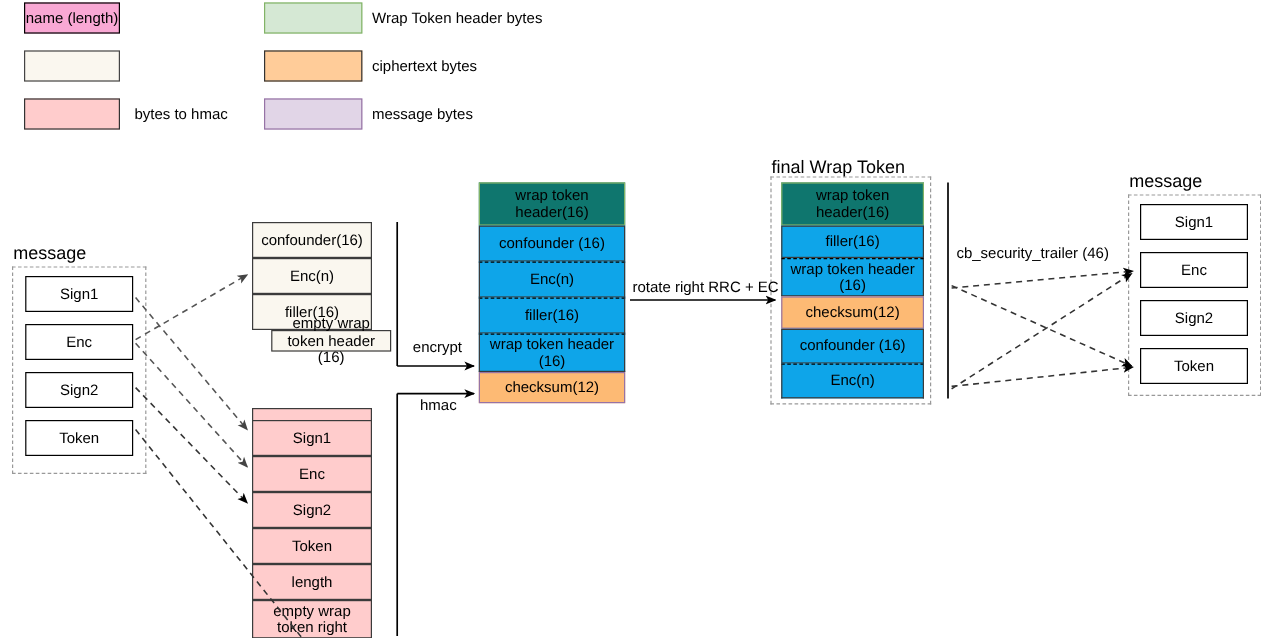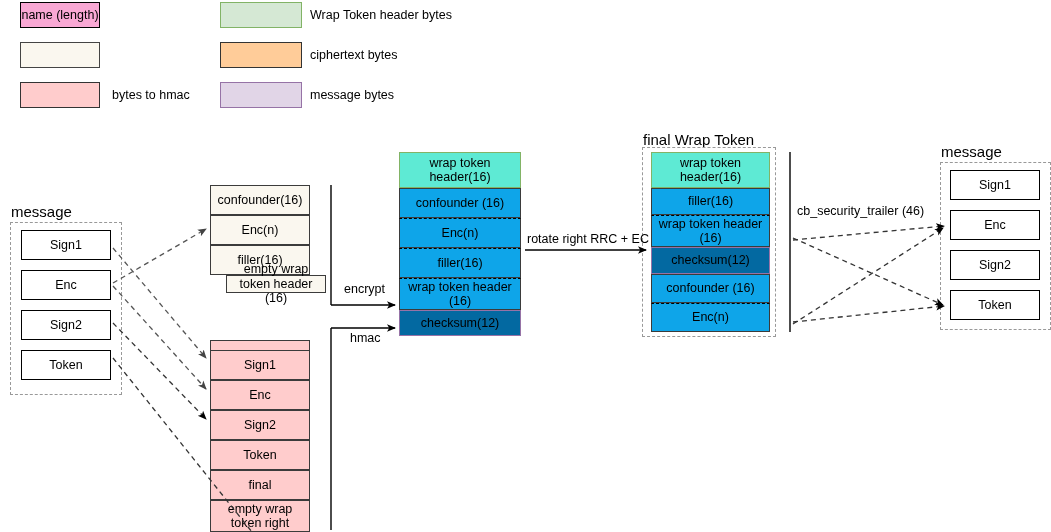--- a/index.html
+++ b/index.html
@@ -20,23 +20,23 @@
   .sw-encrypt{background:#faf7ef;border:1.6px solid #444;}
   .sw-hmac{background:#ffcccc;border:1.6px solid #333;}
   .sw-wrap{background:#d5e8d4;border:1.4px solid #82b366;}
   .sw-cipher{background:#ffcc99;border:1.6px solid #333;}
   .sw-checksum{background:#e1d5e7;border:1.4px solid #9673a6;}
 
   
   .f-plain{background:#ffffff;border:1.5px solid #000;}
   .f-encrypt{background:#faf7ef;border:1.3px solid #3b3b3b;}
   .f-hmac{background:#ffcccc;border:1.3px solid #3b3b3b;}
-  .f-wrap{background:#5eead4;border:1.3px solid #82b366;}
+  .f-wrap{background:#0f766e;border:1.3px solid #82b366;}
   .f-cipher{background:#0ea5e9;border:1.3px solid #3b3b3b;}
-  .f-checksum{background:#0369a1;border:1.3px solid #9673a6;}
+  .f-checksum{background:#fdba74;border:1.3px solid #9673a6;}
   .seg-dash-top{border-top:1.4px dashed #000;}
   .grp-dashed{border:1.4px dashed #999;background:transparent;}
   .grp-label{font-size:15px;}
 
   svg.overlay{position:absolute;left:0;top:0;width:1051px;height:532px;
               pointer-events:none;}
   .txt{position:absolute;white-space:nowrap;}
 </style>
 </head>
 <body>
@@ -70,21 +70,21 @@
 <div class="abs cell f-encrypt" style="left:210px;top:185px;width:100px;height:30px;">confounder(16)</div>
 <div class="abs cell f-encrypt" style="left:210px;top:215px;width:100px;height:30px;">Enc(n)</div>
 <div class="abs cell f-encrypt" style="left:210px;top:245px;width:100px;height:30px;">filler(16)</div>
 <div class="abs cell f-encrypt" style="left:226px;top:275px;width:100px;height:18px;">empty wrap token header (16)</div>
 
 <div class="abs cell f-hmac" style="left:210px;top:340px;width:100px;height:47px;">confounder</div>
 <div class="abs cell f-hmac" style="left:210px;top:350px;width:100px;height:30px;">Sign1</div>
 <div class="abs cell f-hmac" style="left:210px;top:380px;width:100px;height:30px;">Enc</div>
 <div class="abs cell f-hmac" style="left:210px;top:410px;width:100px;height:30px;">Sign2</div>
 <div class="abs cell f-hmac" style="left:210px;top:440px;width:100px;height:30px;">Token</div>
-<div class="abs cell f-hmac" style="left:210px;top:470px;width:100px;height:30px;">final</div>
+<div class="abs cell f-hmac" style="left:210px;top:470px;width:100px;height:30px;">length</div>
 <div class="abs cell f-hmac" style="left:210px;top:500px;width:100px;height:32px;">empty wrap token right</div>
 
 <div class="abs cell f-wrap" style="left:399px;top:152px;width:122px;height:36px;">wrap token header(16)</div>
 <div class="abs cell f-cipher" style="left:399px;top:188px;width:122px;height:30px;">confounder (16)</div>
 <div class="abs cell f-cipher seg-dash-top" style="left:399px;top:218px;width:122px;height:30px;">Enc(n)</div>
 <div class="abs cell f-cipher seg-dash-top" style="left:399px;top:248px;width:122px;height:30px;">filler(16)</div>
 <div class="abs cell f-cipher seg-dash-top" style="left:399px;top:278px;width:122px;height:32px;">wrap token header (16)</div>
 <div class="abs cell f-checksum" style="left:399px;top:310px;width:122px;height:26px;">checksum(12)</div>
 
 <div class="abs grp-label" style="left:643px;top:131px;">final Wrap Token</div>

